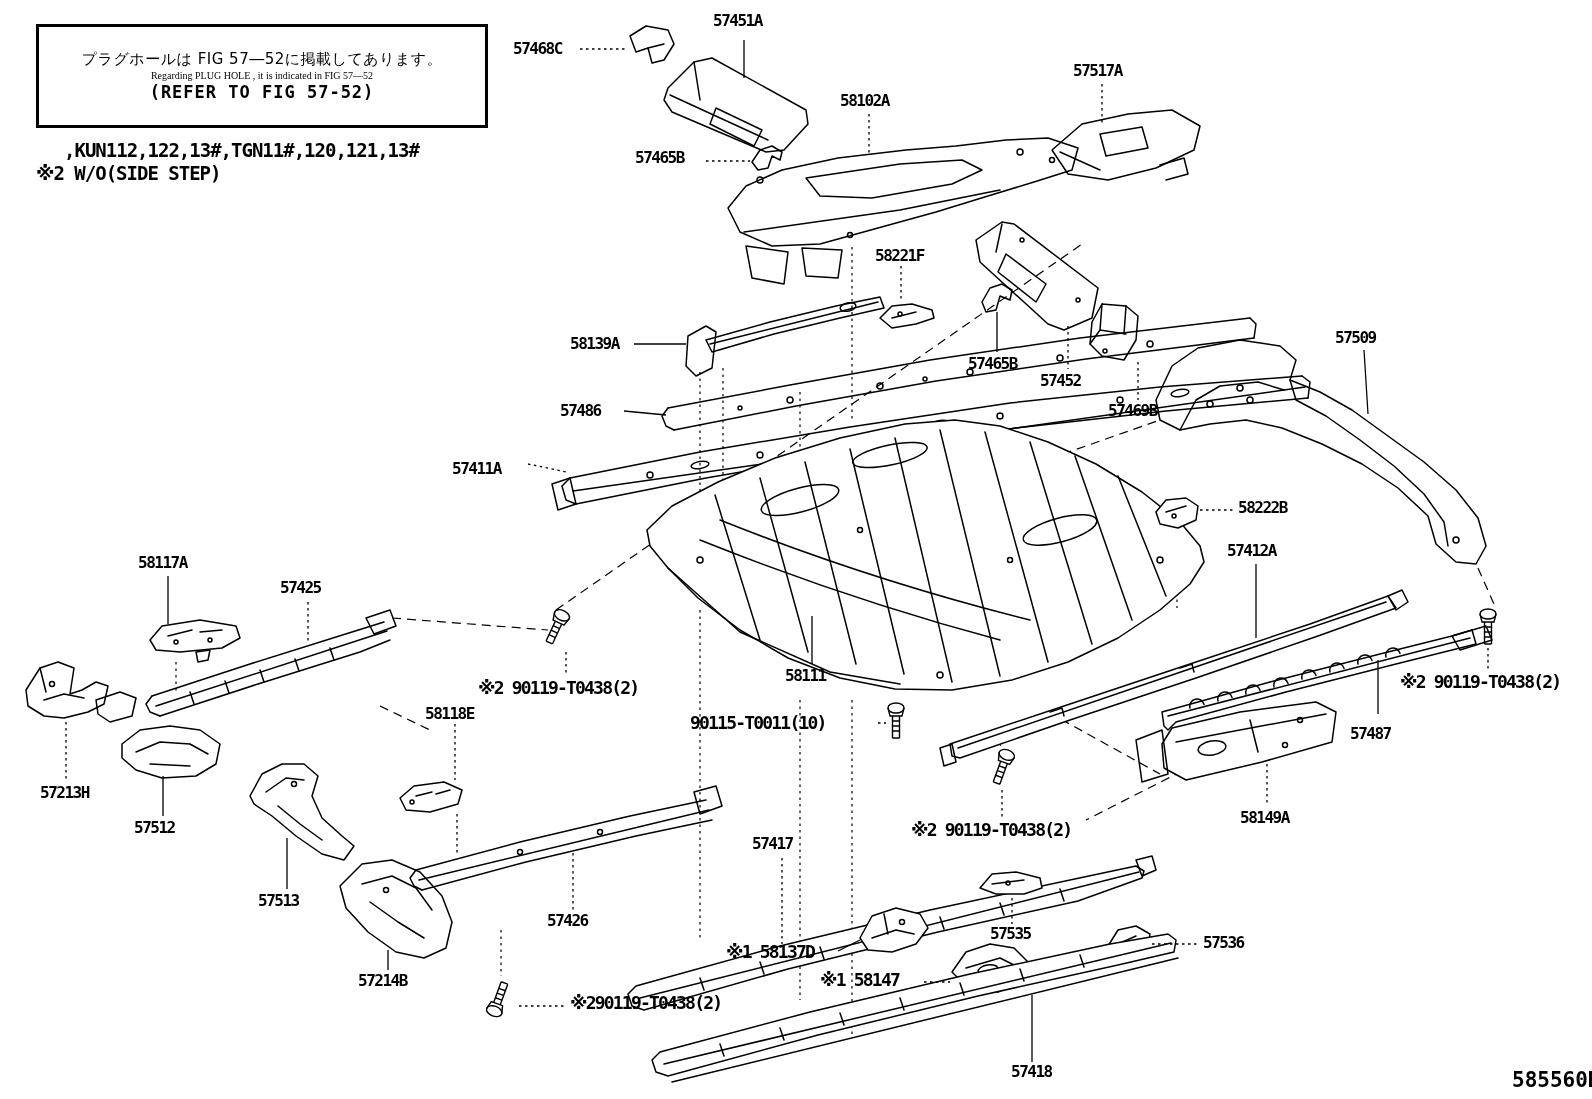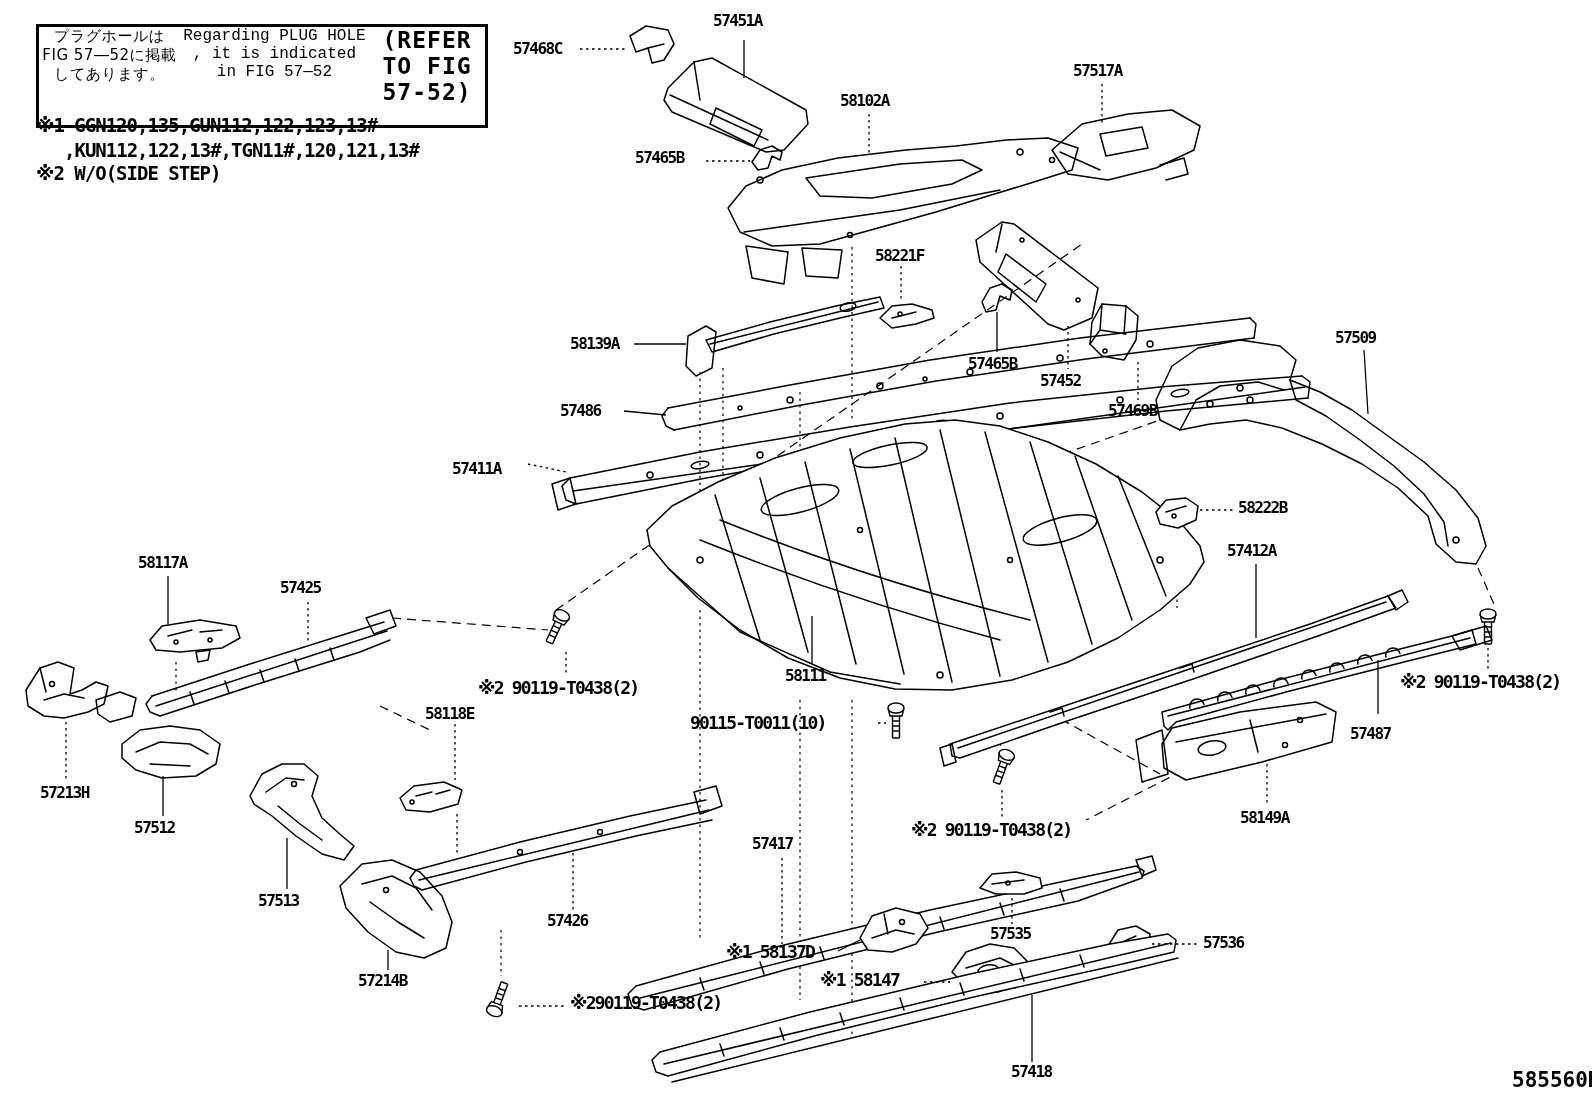--- a/index.html
+++ b/index.html
@@ -5,24 +5,24 @@
   html,body{margin:0;padding:0;background:#fff;}
   #stage{position:relative;width:1592px;height:1099px;background:#ffffff;overflow:hidden;
          font-family:"DejaVu Sans Mono","DejaVu Sans",monospace;color:#000;}
   #artwork{position:absolute;left:0;top:0;}
   .plabel{position:absolute;font-family:"DejaVu Sans Mono","DejaVu Sans",monospace;
           font-weight:bold;font-size:16px;letter-spacing:-1.5px;line-height:1;
           white-space:nowrap;color:#000;}
   .plabel.sm{font-size:18px;letter-spacing:-1.8px;}
   #note-box{position:absolute;left:36px;top:24px;width:452px;height:104px;
             border:3px solid #000;box-sizing:border-box;text-align:center;
-            display:flex;flex-direction:row;justify-content:center;gap:1px;}
+            display:flex;flex-direction:column;justify-content:center;gap:1px;}
   #note-box .jp{font-family:"DejaVu Sans",sans-serif;font-size:15px;letter-spacing:0.5px;}
-  #note-box .en{font-family:Liberation Mono, monospace;font-size:16px;}
-  #note-box .ref{font-family:"DejaVu Sans Mono",monospace;font-weight:bold;font-size:23px;letter-spacing:1px;}
+  #note-box .en{font-family:Liberation Serif, serif;font-size:10px;}
+  #note-box .ref{font-family:"DejaVu Sans Mono",monospace;font-weight:bold;font-size:17px;letter-spacing:1px;}
   .legend-line{position:absolute;font-weight:bold;font-size:19px;letter-spacing:-1px;white-space:nowrap;}
   #diagram-code{position:absolute;left:1512px;top:1068px;font-size:21px;font-weight:bold;letter-spacing:0;}
 </style>
 </head>
 <body>
 
 <div id="stage">
 
   <svg id="artwork" width="1592" height="1099" viewBox="0 0 1592 1099">
     <defs>
@@ -344,21 +344,20 @@
       <use href="#bolt" transform="translate(1488,628)"></use>
     </g>
   </svg>
 
   <div id="note-box">
     <div class="jp">プラグホールは FIG 57―52に掲載してあります。</div>
     <div class="en">Regarding PLUG HOLE , it is indicated in FIG 57―52</div>
     <div class="ref">(REFER TO FIG 57-52)</div>
   </div>
 
-  <div class="legend-line" style="left:36px;top:114px;">※1 GGN120,135,GUN112,122,123,13#</div>
   <div class="legend-line" style="left:64px;top:139px;">,KUN112,122,13#,TGN11#,120,121,13#</div>
   <div class="legend-line" style="left:36px;top:162px;">※2 W/O(SIDE STEP)</div>
 
   <div id="labels-layer">
       <div class="plabel" style="left: 513px; top: 41px;">57468C</div>
       <div class="plabel" style="left: 713px; top: 13px;">57451A</div>
       <div class="plabel" style="left: 840px; top: 93px;">58102A</div>
       <div class="plabel" style="left: 1073px; top: 63px;">57517A</div>
       <div class="plabel" style="left: 635px; top: 150px;">57465B</div>
       <div class="plabel" style="left: 875px; top: 248px;">58221F</div>

